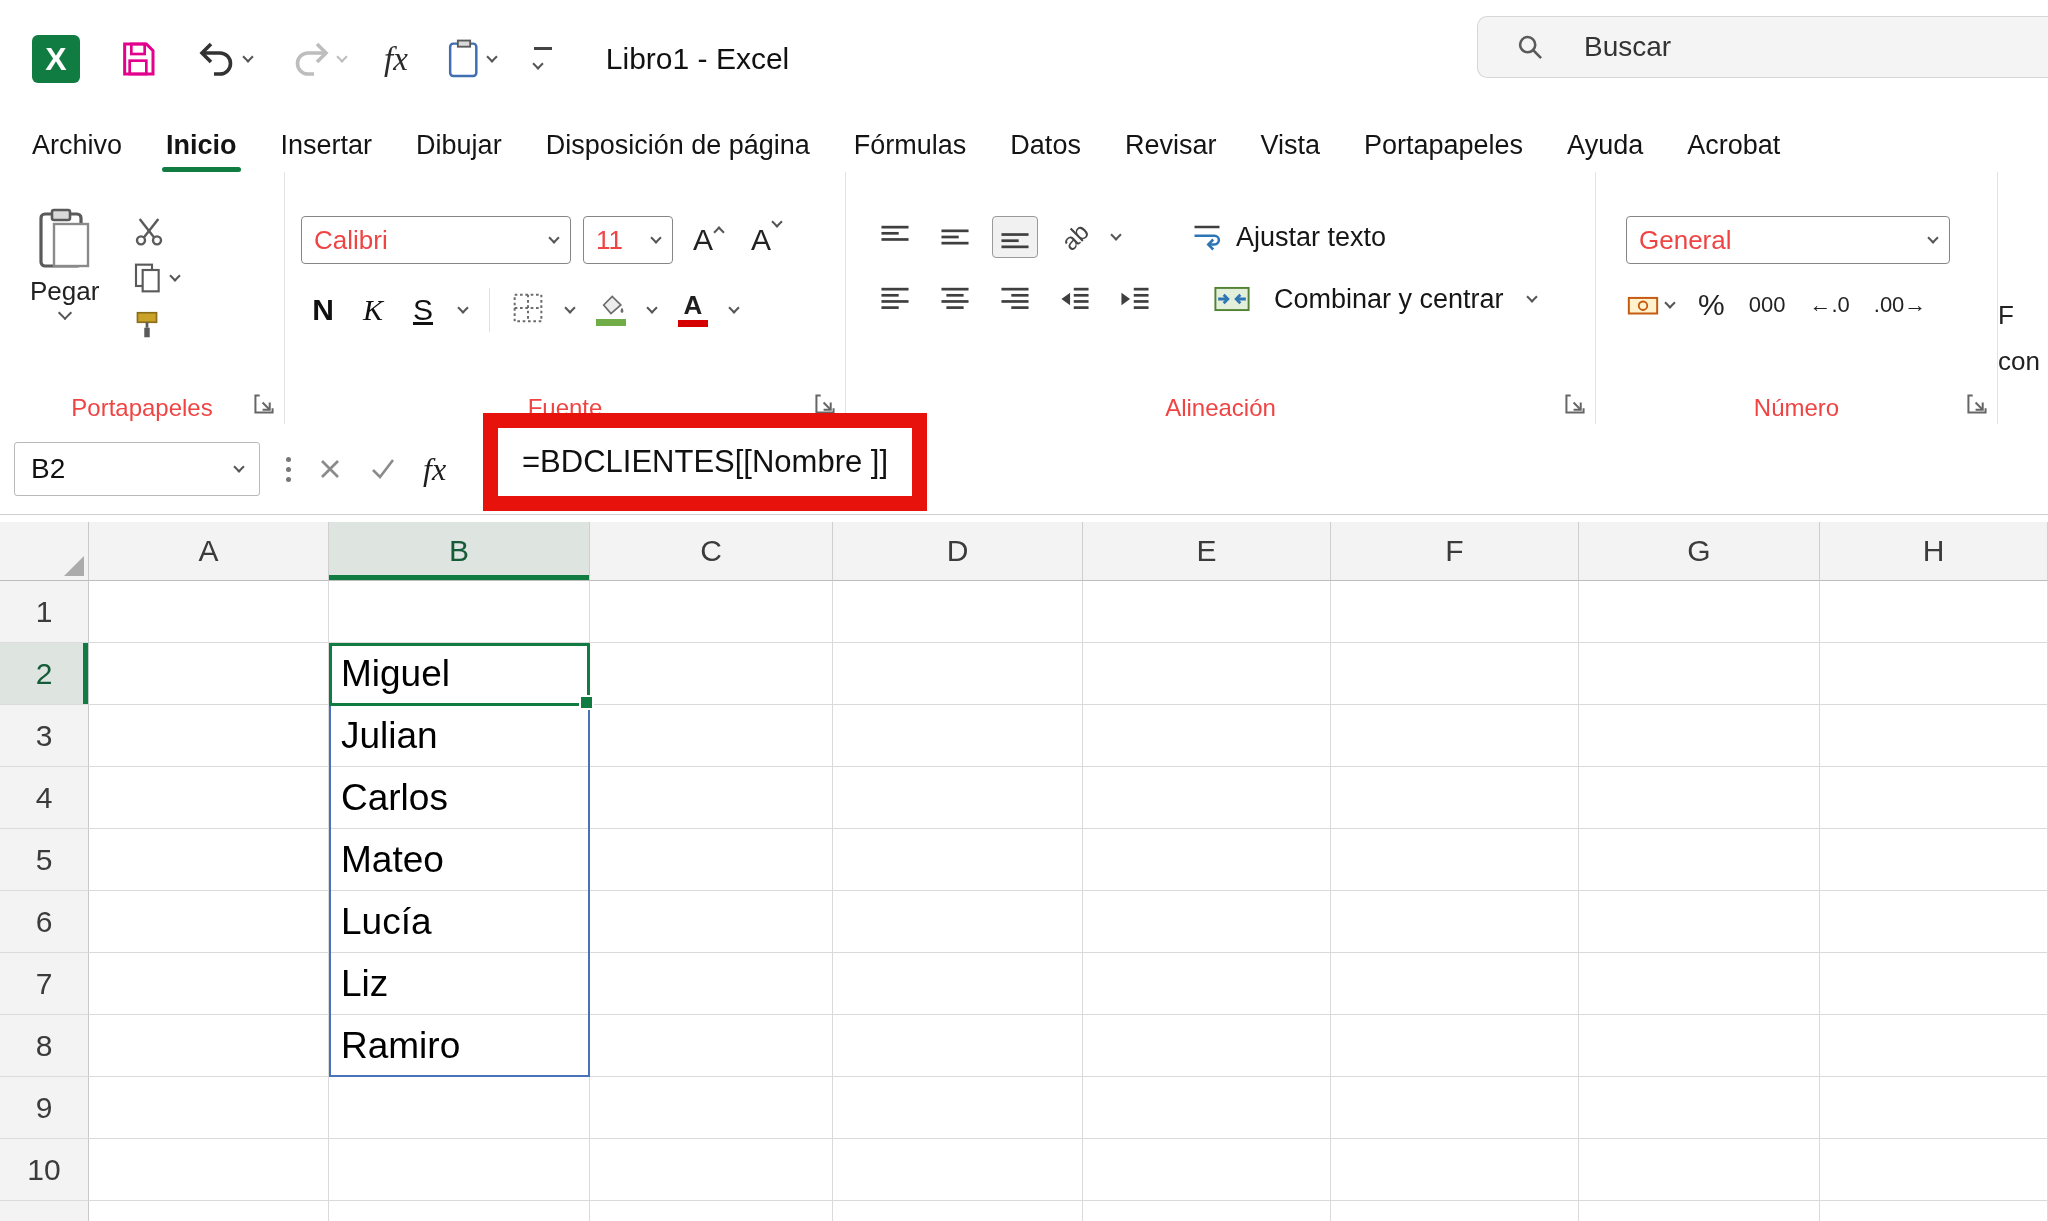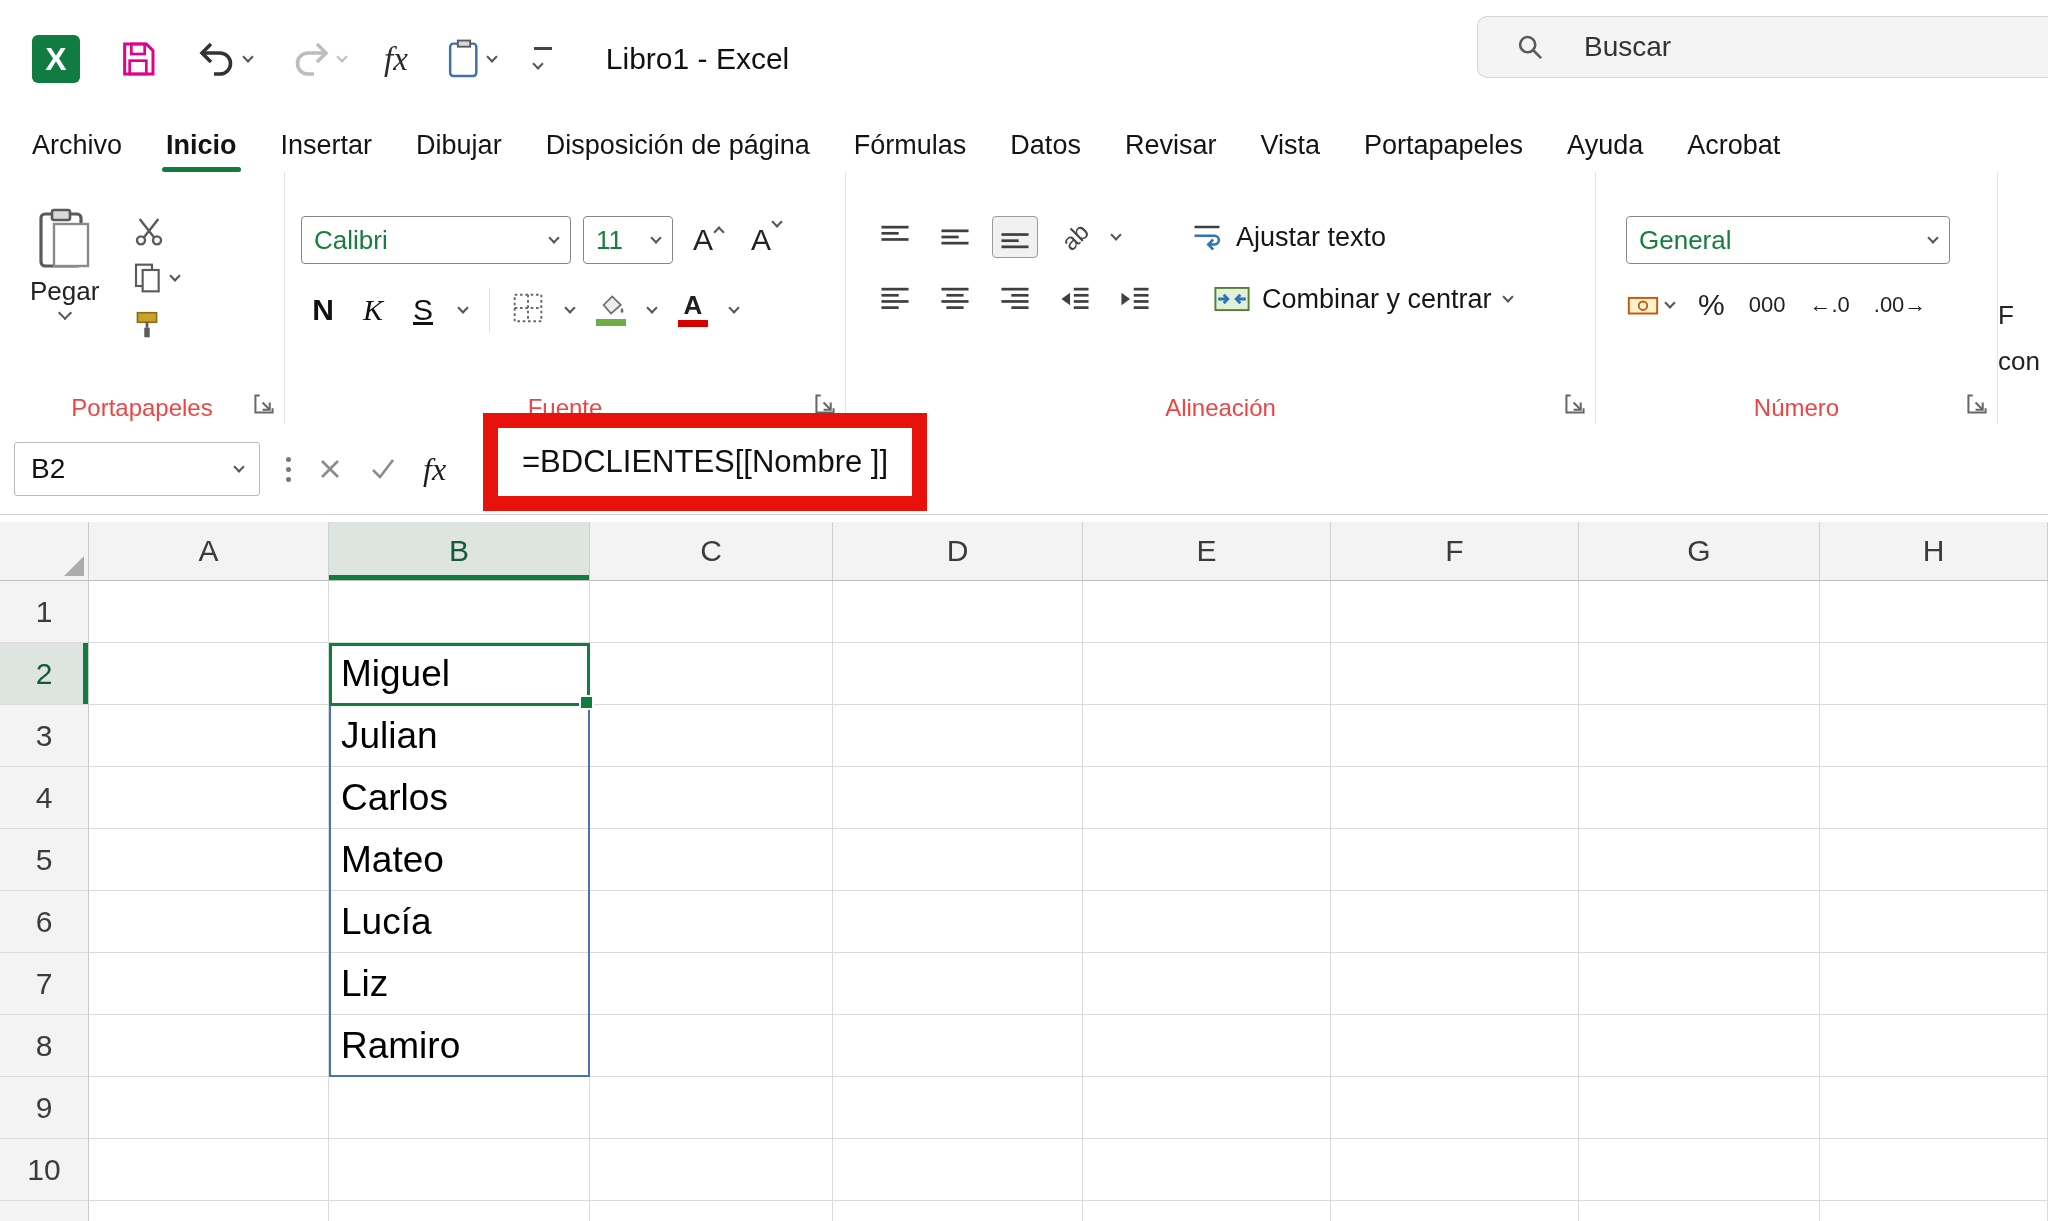--- a/index.html
+++ b/index.html
@@ -36,41 +36,41 @@
   .group-label { position:absolute; bottom:8px; left:0; right:0; text-align:center; font-size:24px; color:#ef4444; }
   .launcher { position:absolute; bottom:12px; right:10px; }
 
   .g-clip { width:285px; display:flex; }
   .paste { display:flex; flex-direction:column; align-items:center; gap:6px; margin:36px 0 0 30px; font-size:26px; color:#222; }
   .clip-tools { display:flex; flex-direction:column; gap:16px; margin:44px 0 0 34px; }
   .clip-tool { display:flex; align-items:center; gap:8px; }
 
   .g-font { width:561px; padding:44px 0 0 16px; }
   .f-row1 { display:flex; align-items:center; gap:12px; }
-  .combo { border:1px solid #868686; border-radius:4px; height:48px; background:#fff; display:flex; align-items:center; justify-content:space-between; padding:0 12px; font-size:26px; color:#15803d; }
+  .combo { border:1px solid #868686; border-radius:4px; height:48px; background:#fff; display:flex; align-items:center; justify-content:space-between; padding:0 12px; font-size:26px; color:#ef4444; }
   .combo-font { width:270px; }
   .combo-size { width:90px; }
   .grow-btn { font-size:30px; color:#222; display:flex; align-items:flex-start; gap:2px; padding:0 8px; }
   .f-row2 { display:flex; align-items:center; gap:22px; margin-top:24px; padding-left:8px; }
   .fmt { font-size:30px; min-width:28px; text-align:center; color:#111; }
   .fmt.bold { font-weight:800; }
   .fmt.italic { font-style:italic; font-family:"Liberation Serif", serif; }
   .fmt.under { text-decoration:underline; }
   .color-btn { display:flex; flex-direction:column; align-items:center; gap:3px; }
   .bar-green { width:30px; height:7px; background:#70AD47; }
   .bar-red { width:30px; height:7px; background:#D50000; }
   .vline { width:1px; height:44px; background:#e0e0e0; }
 
   .g-align { width:750px; padding:44px 0 0 26px; }
   .a-row { display:flex; align-items:center; gap:14px; }
   .a-row2 { margin-top:20px; }
   .icon-btn { width:46px; height:42px; display:flex; align-items:center; justify-content:center; border-radius:4px; border:1px solid transparent; }
   .icon-btn.active { border:1px solid #9a9a9a; background:#f1f1f1; }
   .wrap-btn { display:flex; align-items:center; gap:12px; font-size:27px; color:#161616; margin-left:56px; white-space:nowrap; }
-  .merge-btn { display:flex; align-items:center; gap:12px; font-size:27px; color:#161616; margin-left:42px; white-space:nowrap; }
+  .merge-btn { display:flex; align-items:center; gap:24px; font-size:27px; color:#161616; margin-left:42px; white-space:nowrap; }
   .orient { display:inline-block; transform:rotate(-45deg); font-size:24px; color:#444; }
 
   .g-num { width:402px; padding:44px 0 0 30px; }
   .combo-general { width:324px; }
   .n-row2 { display:flex; align-items:center; gap:24px; margin-top:24px; }
   .num-txt { font-size:22px; color:#222; }
   .num-pct { font-size:30px; color:#222; }
   .styles-cut { position:absolute; right:0; top:120px; width:50px; overflow:hidden; font-size:26px; line-height:46px; color:#222; }
 
   

